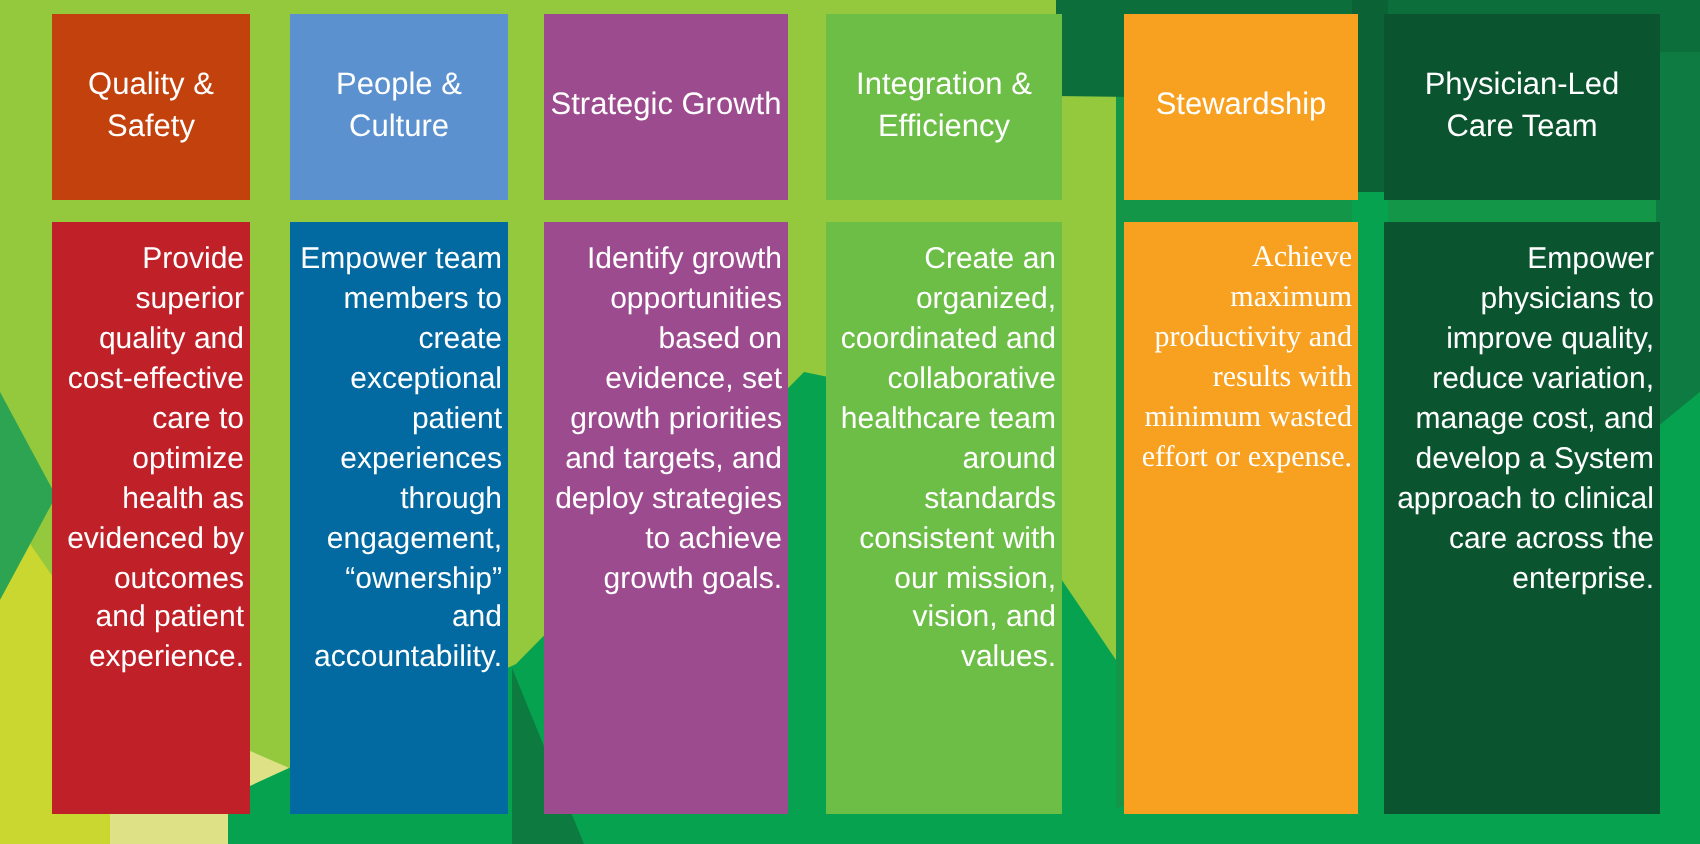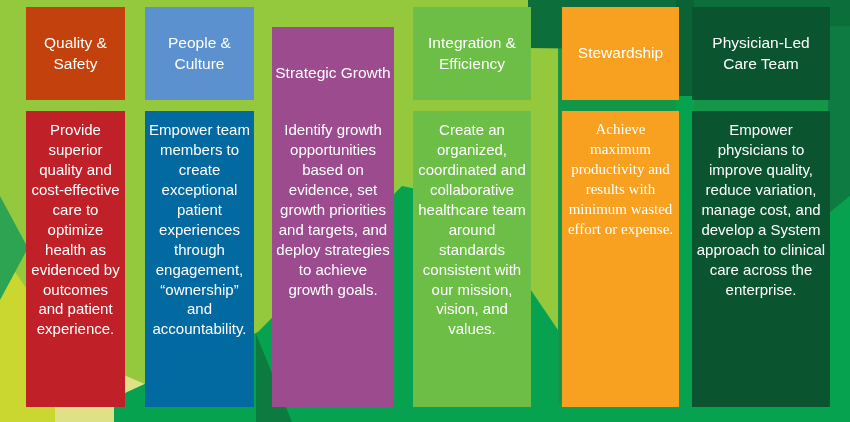--- a/index.html
+++ b/index.html
@@ -15,21 +15,21 @@
   .pillar{position:absolute;top:0;height:422px;}
   .hdr{
     position:absolute;left:0;right:0;top:7px;height:93px;
     display:flex;align-items:center;justify-content:center;
     text-align:center;color:#fff;
     font-size:15.5px;line-height:1.3;
     padding:0 3px;box-sizing:border-box;
   }
   .bdy{
     position:absolute;left:0;right:0;top:111px;height:296px;
-    text-align:center;color:#fff;
+    text-align:right;color:#fff;
     font-size:15px;line-height:1.33;
     padding:9px 3px;box-sizing:border-box;
   }
   .p1{left:26px;width:99px;}
   .p2{left:145px;width:109px;}
   .p3{left:272px;width:122px;}
   .p4{left:413px;width:118px;}
   .p5{left:562px;width:117px;border-radius:12px;}
   .p6{left:692px;width:138px;}
 </style>
@@ -61,21 +61,21 @@
   </div>
 
   <div class="pillar p2">
     <div class="hdr" style="background-color: rgb(91, 145, 206);">
       <span>People &amp; Culture</span>
     </div>
     <div class="bdy" style="background-color: #0369a1;">Empower team members to create exceptional patient experiences through engagement, “ownership” and accountability.</div>
   </div>
 
   <div class="pillar p3">
-    <div class="hdr" style="background-color: rgb(156, 75, 142); margin-top: 20px;">
+    <div class="hdr" style="background-color: rgb(156, 75, 142);">
       <span>Strategic Growth</span>
     </div>
     <div class="bdy" style="background-color: rgb(156, 75, 142);">Identify growth opportunities based on evidence, set growth priorities and targets, and deploy strategies to achieve growth goals.</div>
   </div>
 
   <div class="pillar p4">
     <div class="hdr" style="background-color: rgb(108, 190, 70);">
       <span>Integration &amp; Efficiency</span>
     </div>
     <div class="bdy" style="background-color: rgb(108, 190, 70);">Create an organized, coordinated and collaborative healthcare team around standards consistent with our mission, vision, and values.</div>

